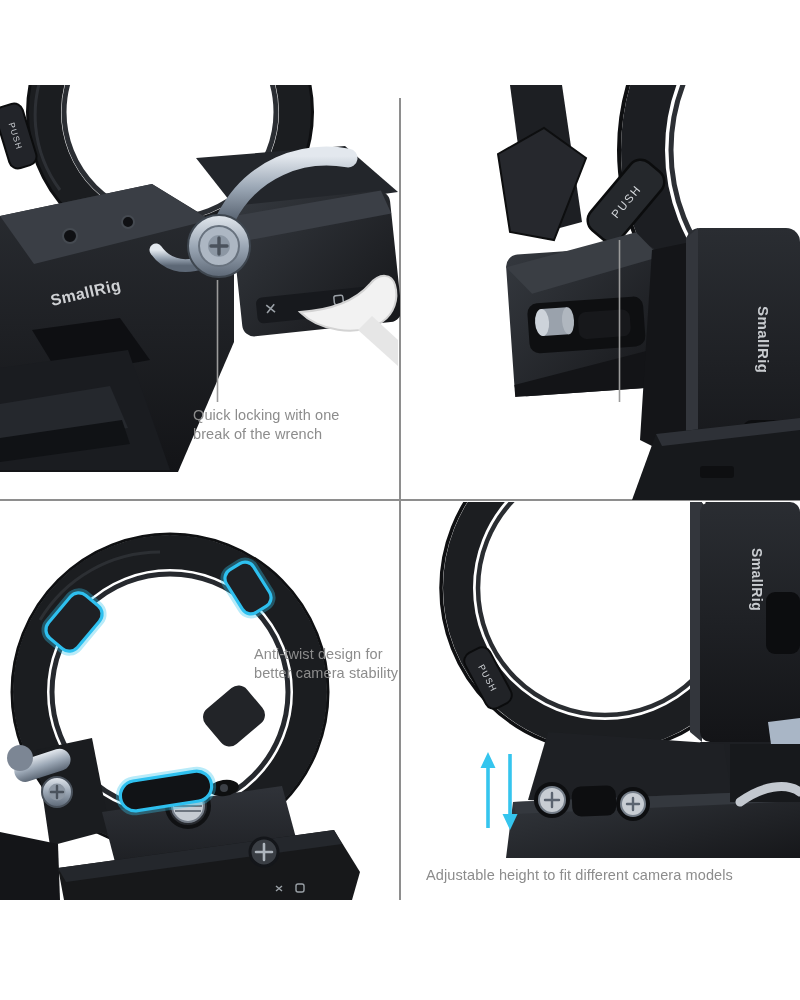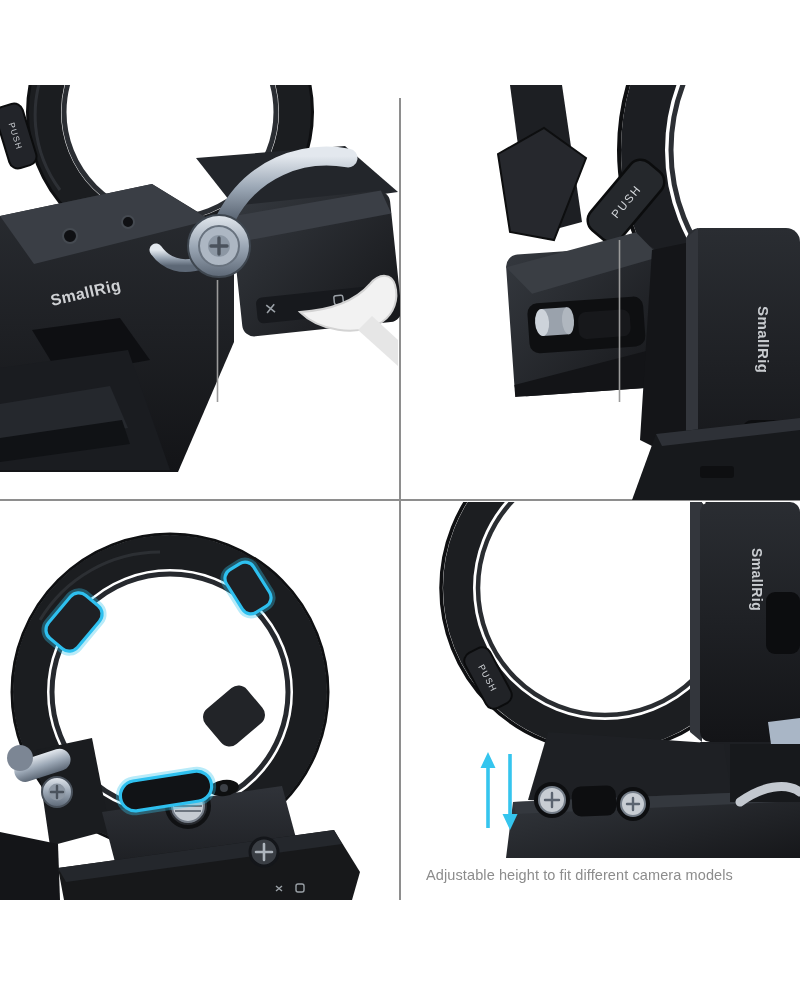--- a/index.html
+++ b/index.html
@@ -275,18 +275,22 @@
 
       <g>
         <line x1="88" y1="266" x2="88" y2="328" stroke="#35c5ee" stroke-width="3.6"></line>
         <path d="M88,252 L80.5,268 L95.5,268 Z" fill="#35c5ee"></path>
         <line x1="110" y1="254" x2="110" y2="316" stroke="#35c5ee" stroke-width="3.6"></line>
         <path d="M110,330 L102.5,314 L117.5,314 Z" fill="#35c5ee"></path>
       </g>
     </g>
   </svg>
 
-
-
+  <div class="cap" style="left:193px;top:406px;">Quick locking with one
+break of the wrench</div>
+
+
+  <div class="cap" style="left:254px;top:645px;">Anti-twist design for
+better camera stability</div>
 
   <div class="cap cap-center" style="left:400px;top:866px;">Adjustable height to fit different camera models</div>
 
 </div>
 
 </body></html>

